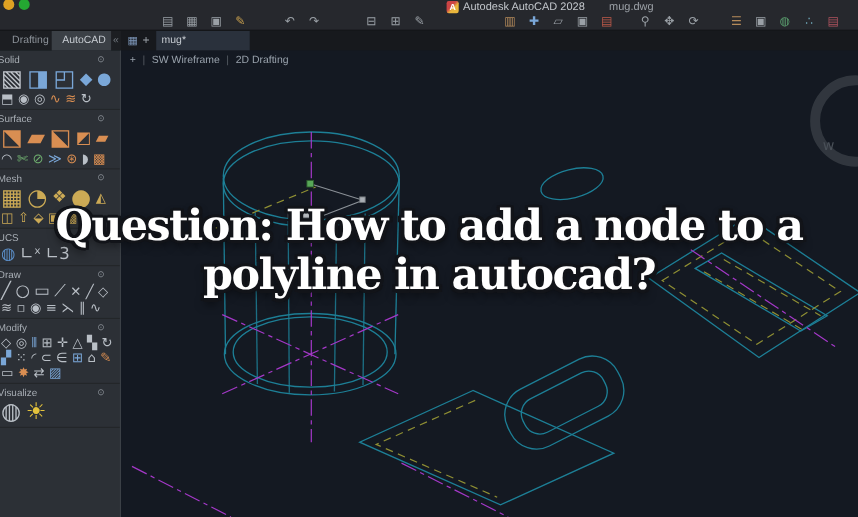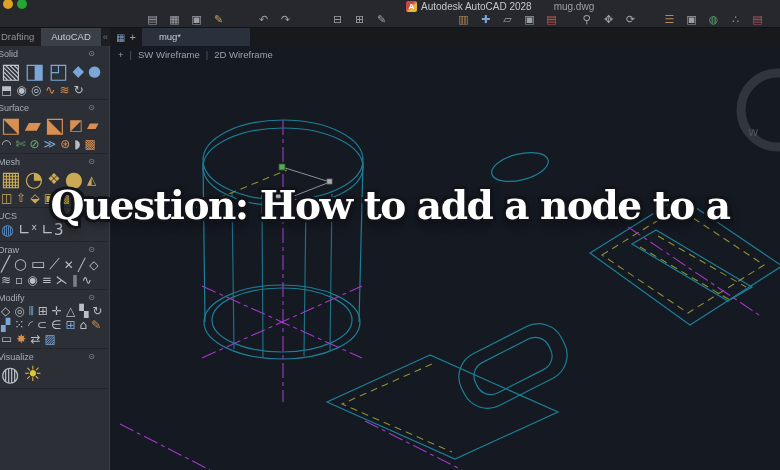--- a/index.html
+++ b/index.html
@@ -21,27 +21,27 @@
   .app-title{position:absolute;left:406px;top:1px;font-size:10px;color:#c3c7cc;white-space:nowrap;display:flex;align-items:center;gap:4px}
   .app-title .logo{display:inline-block;width:11px;height:11px;background:linear-gradient(135deg,#c44 40%,#e9b63c 60%);border-radius:2px;color:#fff;font-size:8px;line-height:11px;text-align:center;font-weight:bold}
   .app-title .doc{color:#9ba0a6;margin-left:18px}
   .tb-group{position:absolute;top:13px;display:flex;gap:9px;font-size:11px;color:#9aa0a6}
   .tb-group .icon{display:inline-block;width:13px;text-align:center;cursor:default;font-family:"DejaVu Sans",sans-serif}
   .g1{left:146px}.g2{left:257px}.g3{left:331px}.g4{left:457px}.g5{left:580px}.g6{left:663px}
 
   
   .tabrow{display:flex;height:18px;background:var(--bg-tabrow);font-size:9.5px;color:#8d939a}
   .palette-tabs{display:flex;width:110px;background:#1c1e22}
-  .ptab{padding:3px 7px 0 1px;white-space:nowrap;overflow:hidden}
+  .ptab{padding:3px 7px 0 11px;white-space:nowrap;overflow:hidden}
   .ptab.active{background:var(--bg-tab-active);color:#c6cbd1;padding:3px 10px 0 10px}
   .collapse{padding:3px 2px 0 2px;color:#6f757c}
   .filetabs{display:flex;align-items:center;flex:1}
   .layout-icon{color:#7d96b8;font-size:10px;margin:0 4px 0 6px;font-family:"DejaVu Sans",sans-serif}
   .newtab{color:#9aa0a6;font-size:11px;margin-right:6px}
-  .filetab{background:var(--bg-filetab);color:#c6cbd1;height:18px;width:108px;padding:3px 0 0 17px;font-size:9.5px}
+  .filetab{background:var(--bg-filetab);color:#c6cbd1;height:18px;width:85px;padding:3px 0 0 5px;font-size:9.5px}
 
   
   .body{display:flex;height:424px}
   .sidebar{width:110px;background:var(--bg-sidebar);border-right:1px solid #3b4046;overflow:hidden;flex:none}
   .pal-section{border-bottom:1px solid #232629;padding:1px 0 3px 0}
   .pal-header{display:flex;justify-content:space-between;align-items:center;padding:1px 14px 1px 1px;height:13px}
   .pal-label{font-size:9px;color:#a7adb4;margin-left:-3px}
   .pal-gear{font-size:8px;color:#878d94;font-family:"DejaVu Sans",sans-serif}
   .pal-icons{display:flex;flex-wrap:wrap;align-items:center;gap:2px 4px;padding:1px 2px 0 1px}
   .pal-icons .icon{font-family:"DejaVu Sans",sans-serif;line-height:1;cursor:default}
@@ -262,21 +262,21 @@
           </div>
         </div>
       </div>
 
     <div class="canvas">
       <div class="vp-controls">
         <span>+</span>
         <span class="sep">|</span>
         <span>SW Wireframe</span>
         <span class="sep">|</span>
-        <span>2D Wireframe</span>
+        <span>2D Drafting</span>
       </div>
 
       <svg class="drawing" width="670" height="424" viewBox="0 0 670 424">
 
         <g>
           <circle cx="668" cy="64" r="37" fill="none" stroke="#363c43" stroke-width="9" opacity="0.85"></circle>
           <text x="638" y="90" font-size="13" fill="#4a5058" font-family="DejaVu Sans, sans-serif">w</text>
         </g>
 
         <g stroke="var(--teal)" fill="none" stroke-width="1.2">
@@ -322,15 +322,16 @@
           <rect x="152" y="144" width="31" height="8" fill="#cdd2d8" stroke="#8b9197" stroke-width="0.8"></rect>
           <rect x="169" y="118" width="6" height="6" fill="var(--grip-green)" stroke="#2c5c2c" stroke-width="0.8"></rect>
           <rect x="217" y="133" width="5" height="5" fill="#a9aeb4" stroke="#70757a" stroke-width="0.8"></rect>
         </g>
       </svg>
     </div>
   </div>
 
   <div class="overlay">
     <div>Question: How to add a node to a</div>
+    <div>polyline in autocad?</div>
   </div>
 
 </div>
 
 </body></html>

